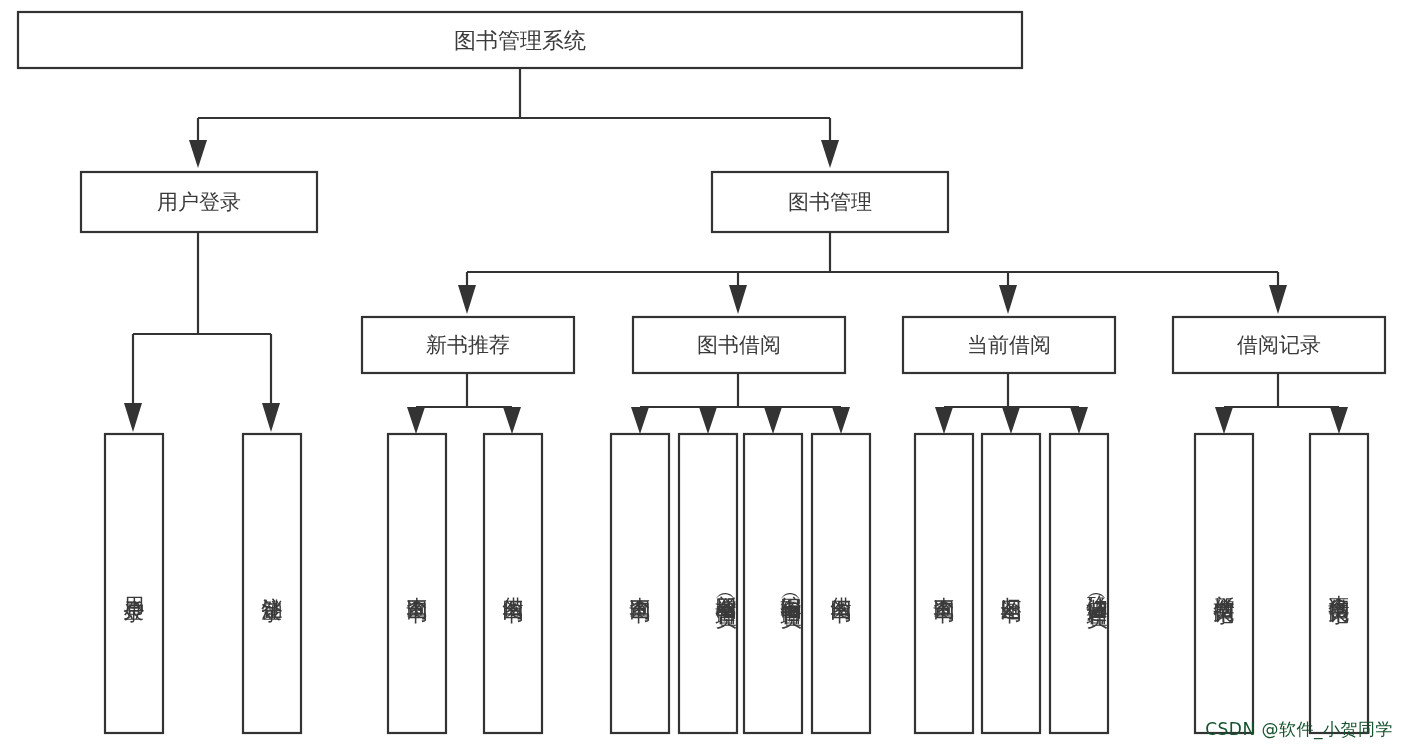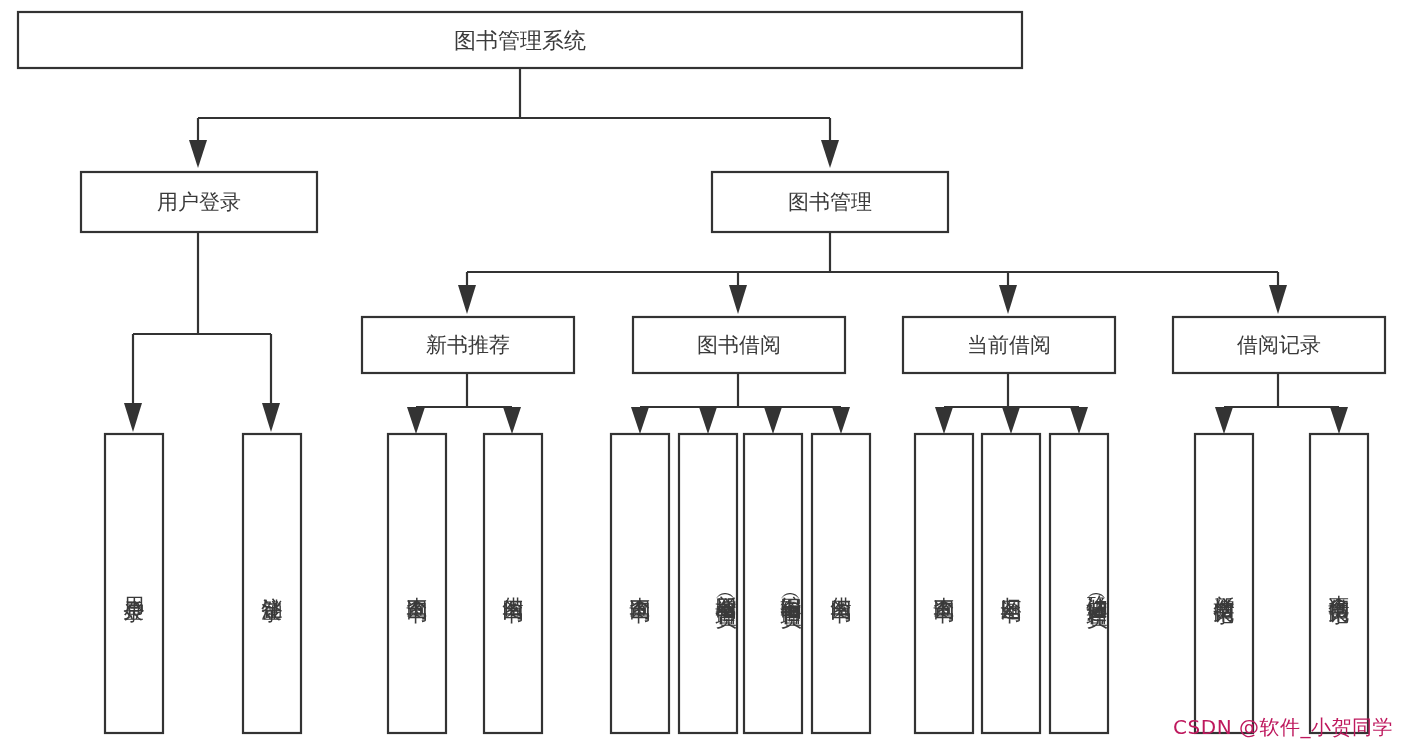--- a/index.html
+++ b/index.html
@@ -67,23 +67,23 @@
     display: flex;
     align-items: center;
     justify-content: center;
     white-space: nowrap;
     pointer-events: none;
   }
   #watermark {
     position: absolute;
     right: 12px;
     bottom: 6px;
-    color: #be185d;
-    font-family: "DejaVu Sans", "Liberation Sans", sans-serif;
-    font-size: 20px;
+    color: #14532d;
+    font-family: "DejaVu Sans", "Liberation Sans", sans-serif;
+    font-size: 17px;
     letter-spacing: 0.5px;
     white-space: nowrap;
   }
 </style>
 </head>
 <body>
 
 <div id="diagram-root">
 
   <svg id="flow-svg" viewBox="0 0 1405 747">

